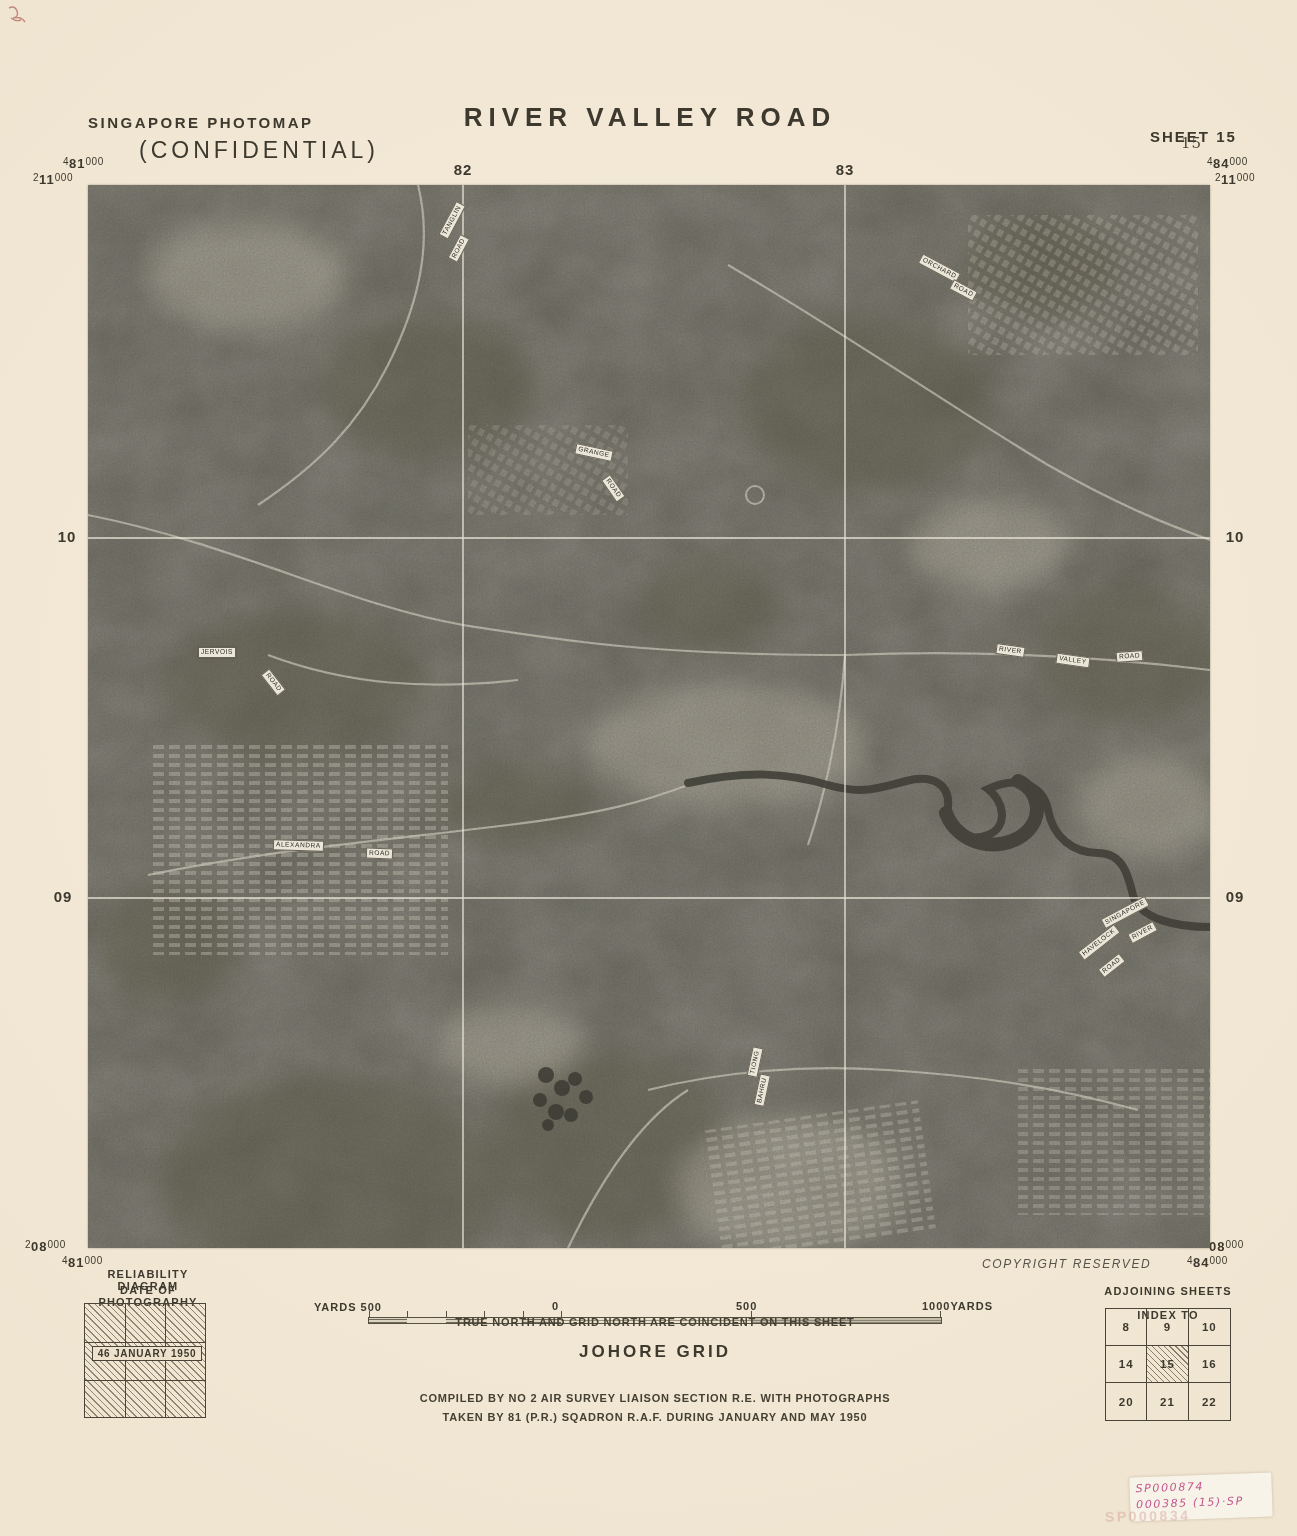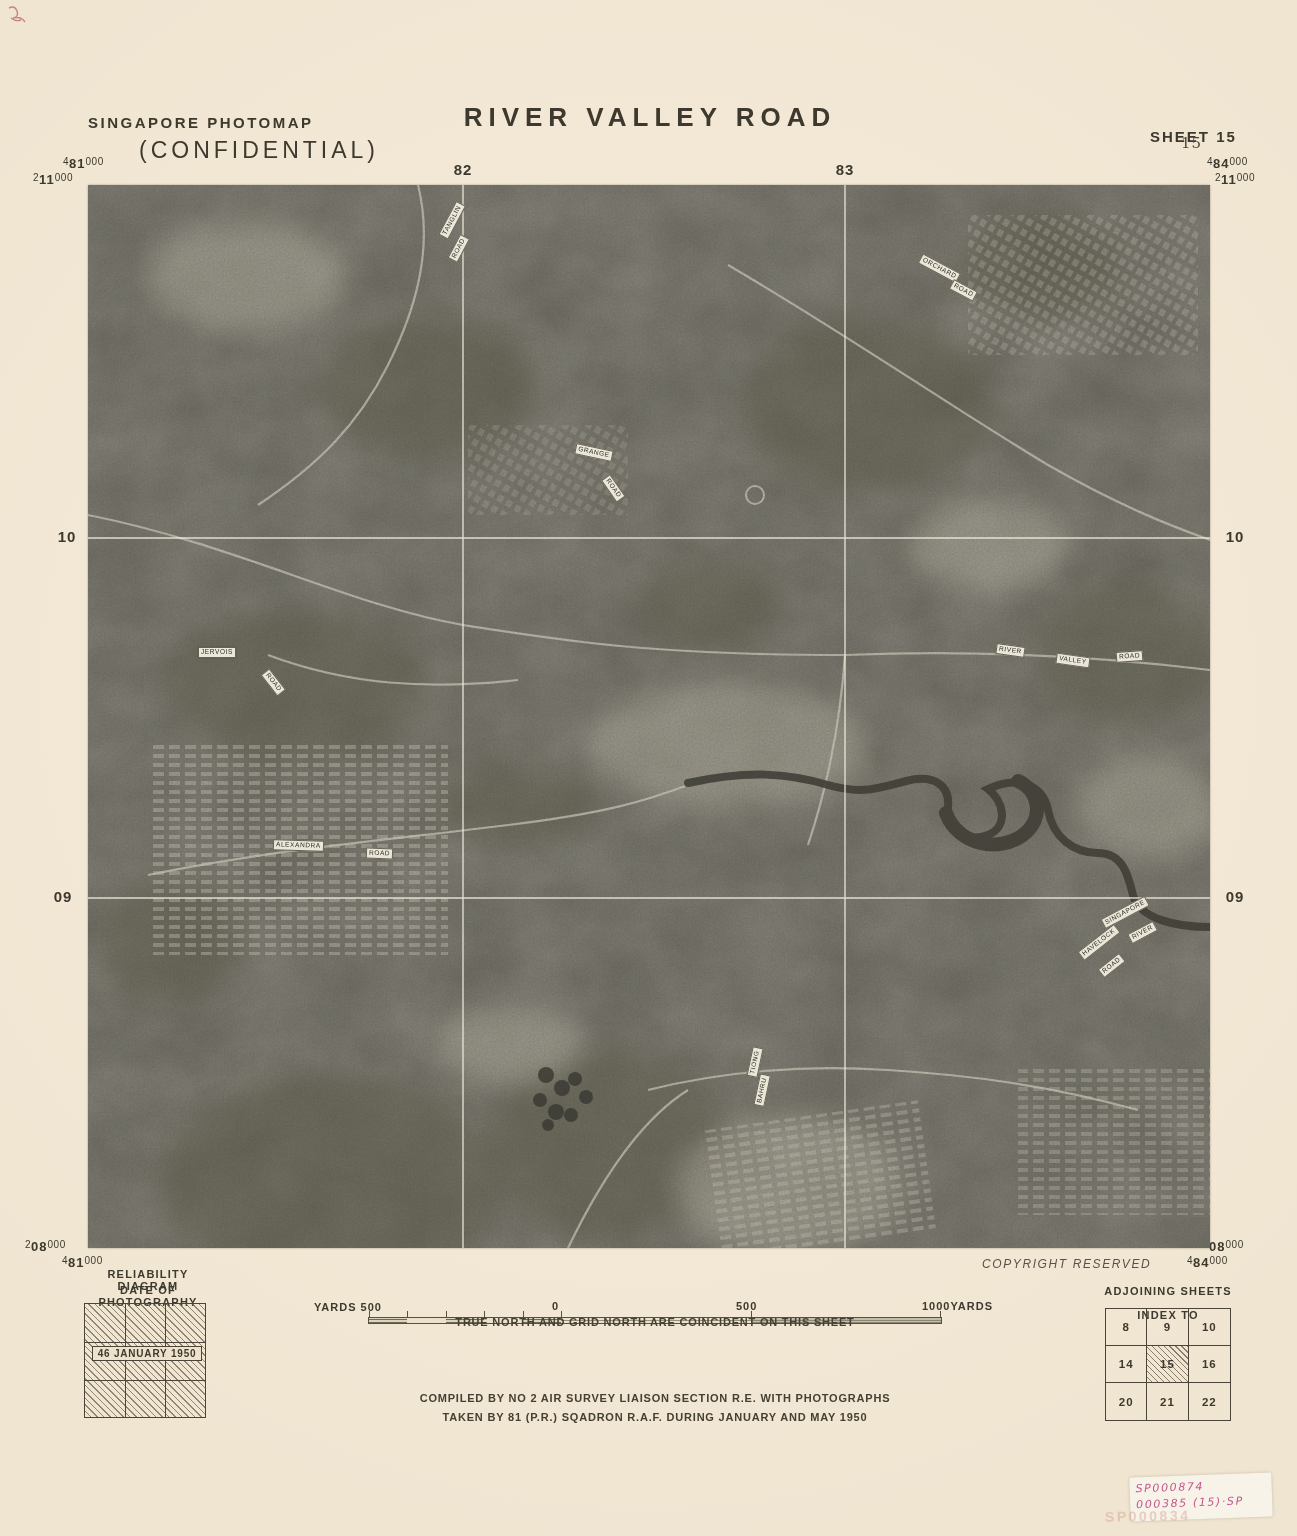--- a/index.html
+++ b/index.html
@@ -300,20 +300,21 @@
     <div class="tick" style="left:0;"></div>
     <div class="tick" style="left:38px;"></div>
     <div class="tick" style="left:77px;"></div>
     <div class="tick" style="left:115px;"></div>
     <div class="tick" style="left:154px;"></div>
     <div class="tick" style="left:192px;"></div>
     <div class="tick" style="left:382px;"></div>
     <div class="tick" style="left:571px;"></div>
   </div>
 
+  <div class="abs johore" style="left:330px;top:1342px;width:650px;">JOHORE GRID</div>
   <div class="abs note" style="left:330px;top:1316px;width:650px;">TRUE NORTH AND GRID NORTH ARE COINCIDENT ON THIS SHEET</div>
   <div class="abs note" style="left:330px;top:1392px;width:650px;">COMPILED BY NO 2 AIR SURVEY LIAISON SECTION R.E. WITH PHOTOGRAPHS</div>
   <div class="abs note" style="left:330px;top:1411px;width:650px;">TAKEN BY 81 (P.R.) SQADRON R.A.F. DURING JANUARY AND MAY 1950</div>
 
   <div class="abs small-title" style="left:1105px;top:1309px;width:126px;">INDEX TO</div>
   <div class="abs small-title" style="left:1090px;top:1285px;width:156px;">ADJOINING SHEETS</div>
   <div id="index-grid">
     <div class="idx-cell">8</div>
     <div class="idx-cell">9</div>
     <div class="idx-cell">10</div>

